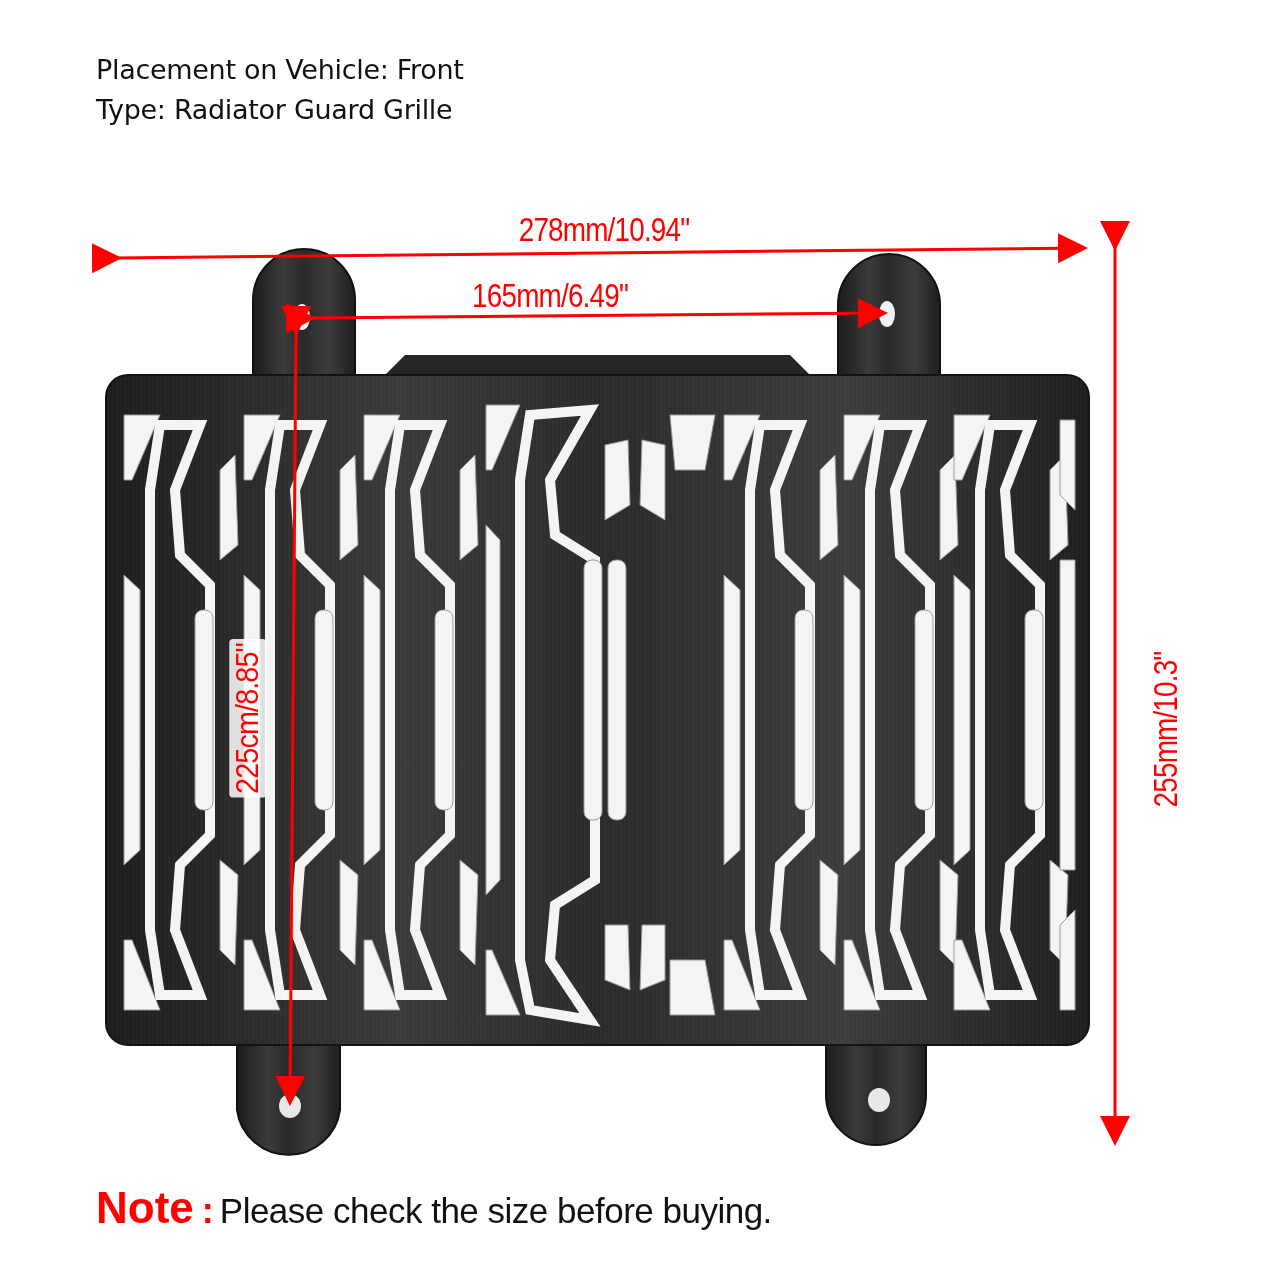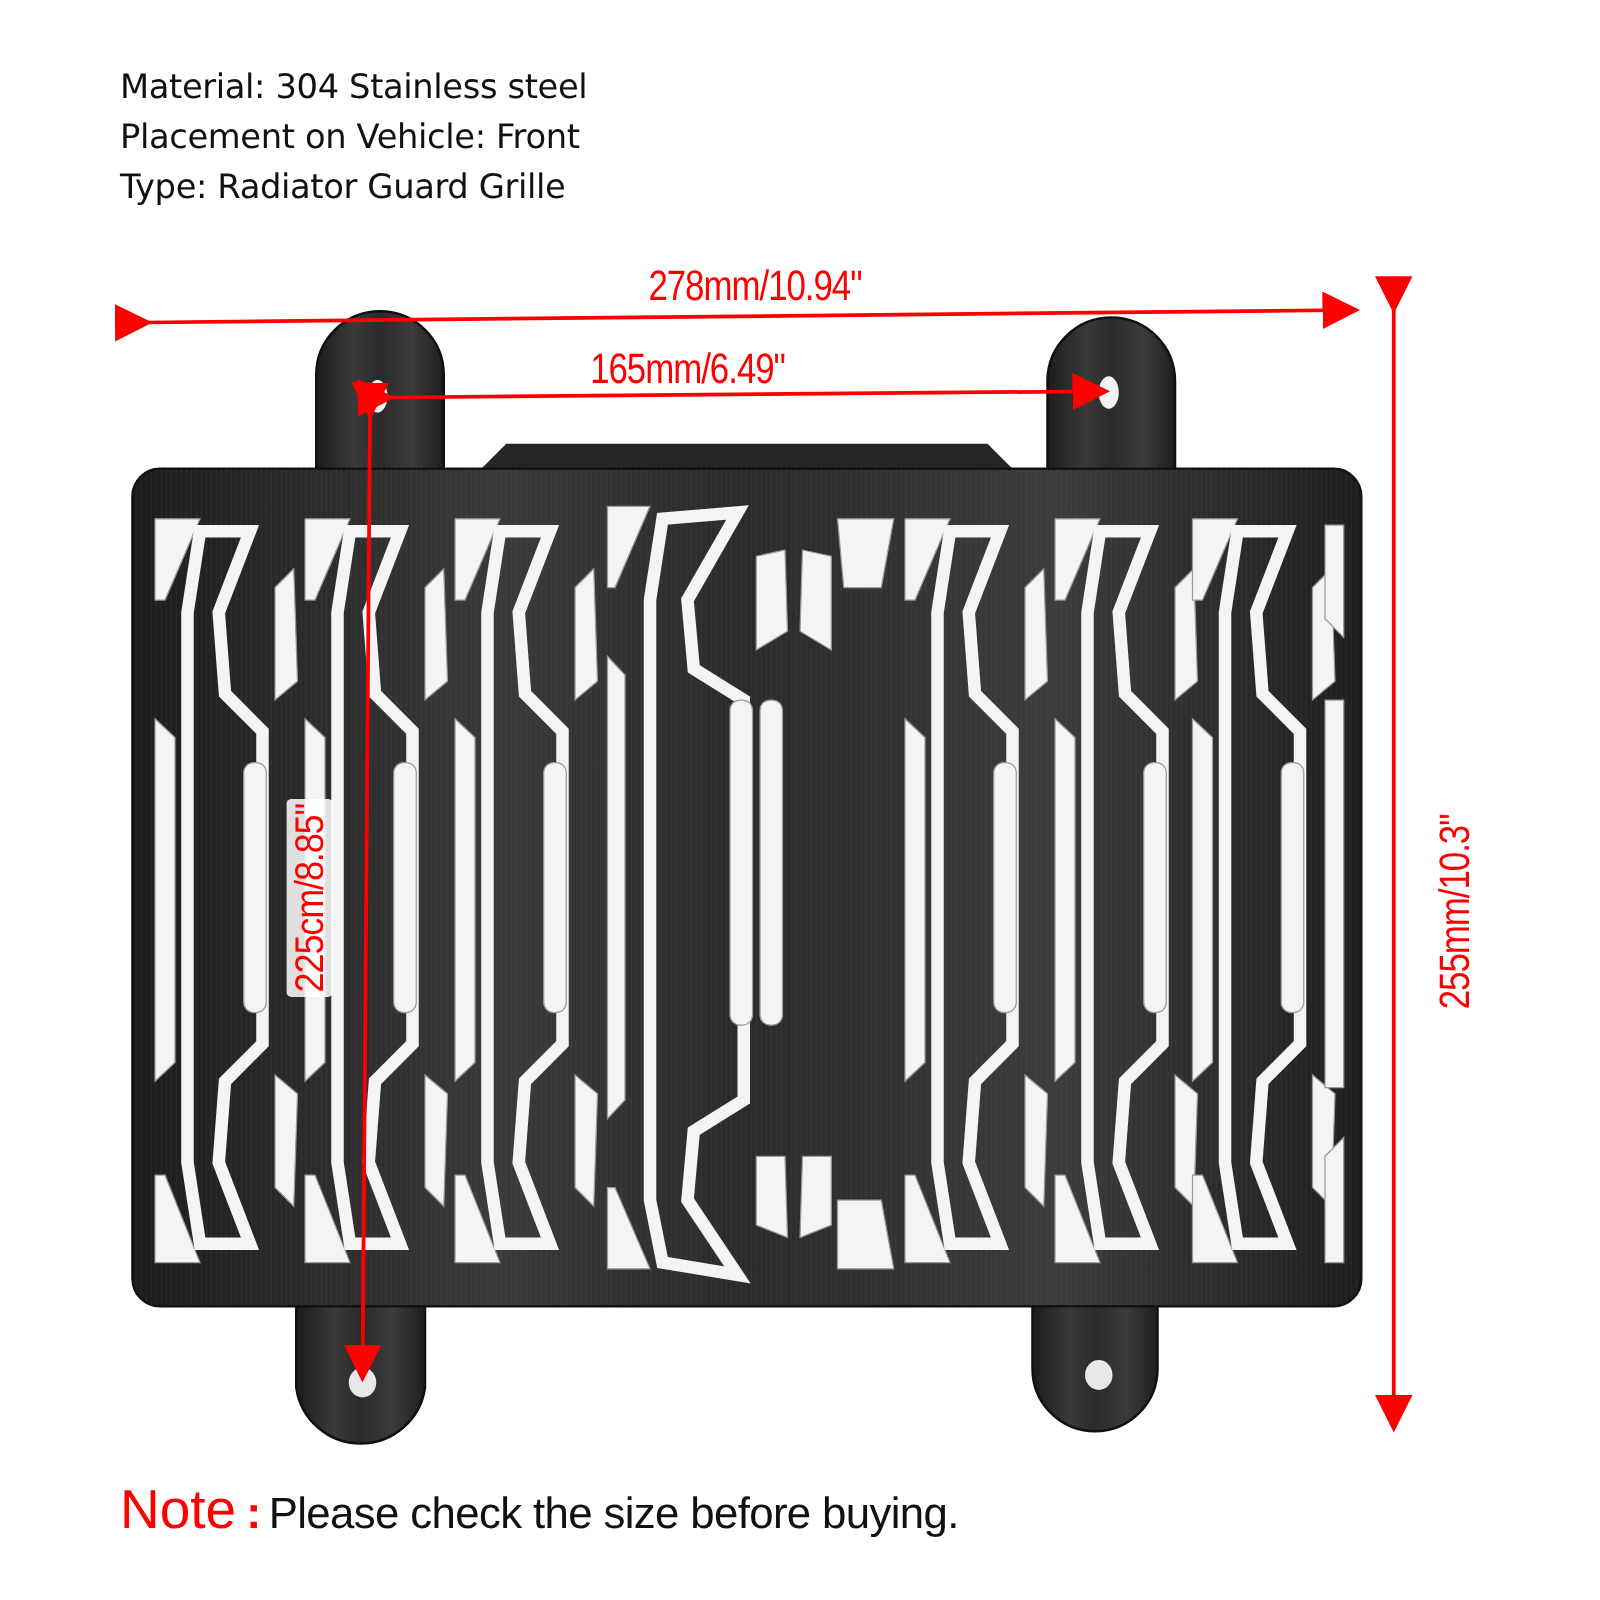--- a/index.html
+++ b/index.html
@@ -10,29 +10,28 @@
     .dim-label { position: absolute; color: #ff0000; font-family: "Liberation Sans", sans-serif;
                  font-size: 34px; white-space: nowrap; transform-origin: center center; letter-spacing: -1px; }
     .dim-label.narrow { transform: scaleX(0.82); }
     #lbl-width { left: 500px; top: 210px; }
     #lbl-holes { left: 455px; top: 276px; }
     #lbl-height { left: 1070px; top: 710px; transform: rotate(-90deg) scaleX(0.82); }
     #lbl-inner { left: 160px; top: 700px; transform: rotate(-90deg) scaleX(0.9); font-size: 32px;
                  background: rgba(255,255,255,0.85); padding: 0 4px; border-radius: 4px; }
     svg.drawing { position: absolute; left: 0; top: 0; }
     .note { position: absolute; left: 96px; top: 1183px; white-space: nowrap; }
-    .note-key { color: #ff0000; font-family: "Liberation Sans", sans-serif; font-weight: normal; font-size: 44px; }
+    .note-key { color: #ff0000; font-family: "Liberation Sans", sans-serif; font-weight: bold; font-size: 44px; }
     .note-colon { color: #ff0000; font-family: "Liberation Sans", sans-serif; font-weight: bold; font-size: 36px; margin: 0 6px 0 8px; }
     .note-text { color: #111; font-family: "Liberation Sans", sans-serif; font-size: 35px; letter-spacing: -0.5px; }
   </style>
 </head>
 <body>
 
 <div class="specs">
-  <div>Material: 304 Stainless steel</div>
   <div>Placement on Vehicle: Front</div>
   <div>Type: Radiator Guard Grille</div>
 </div>
 
 <svg class="drawing" width="1280" height="1280" viewBox="0 0 1280 1280">
   <defs>
     <linearGradient id="metal" x1="0" y1="0" x2="1" y2="0">
       <stop offset="0" stop-color="#1c1c1c"></stop>
       <stop offset="0.3" stop-color="#3a3a3a"></stop>
       <stop offset="0.5" stop-color="#2a2a2a"></stop>

